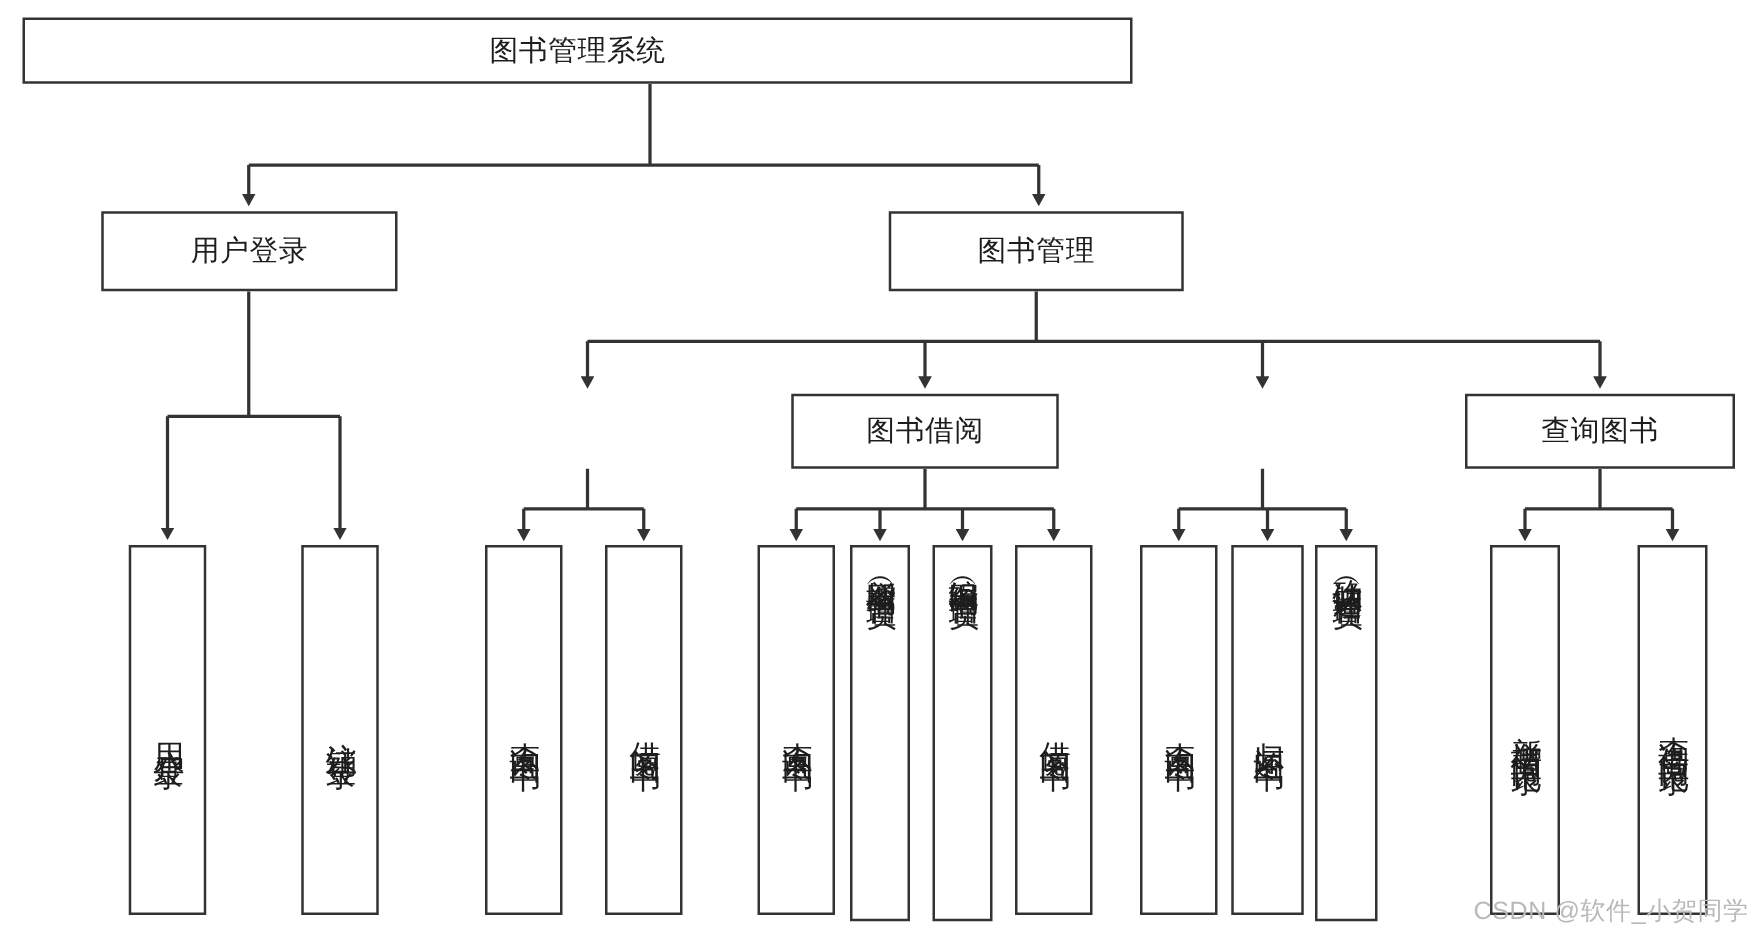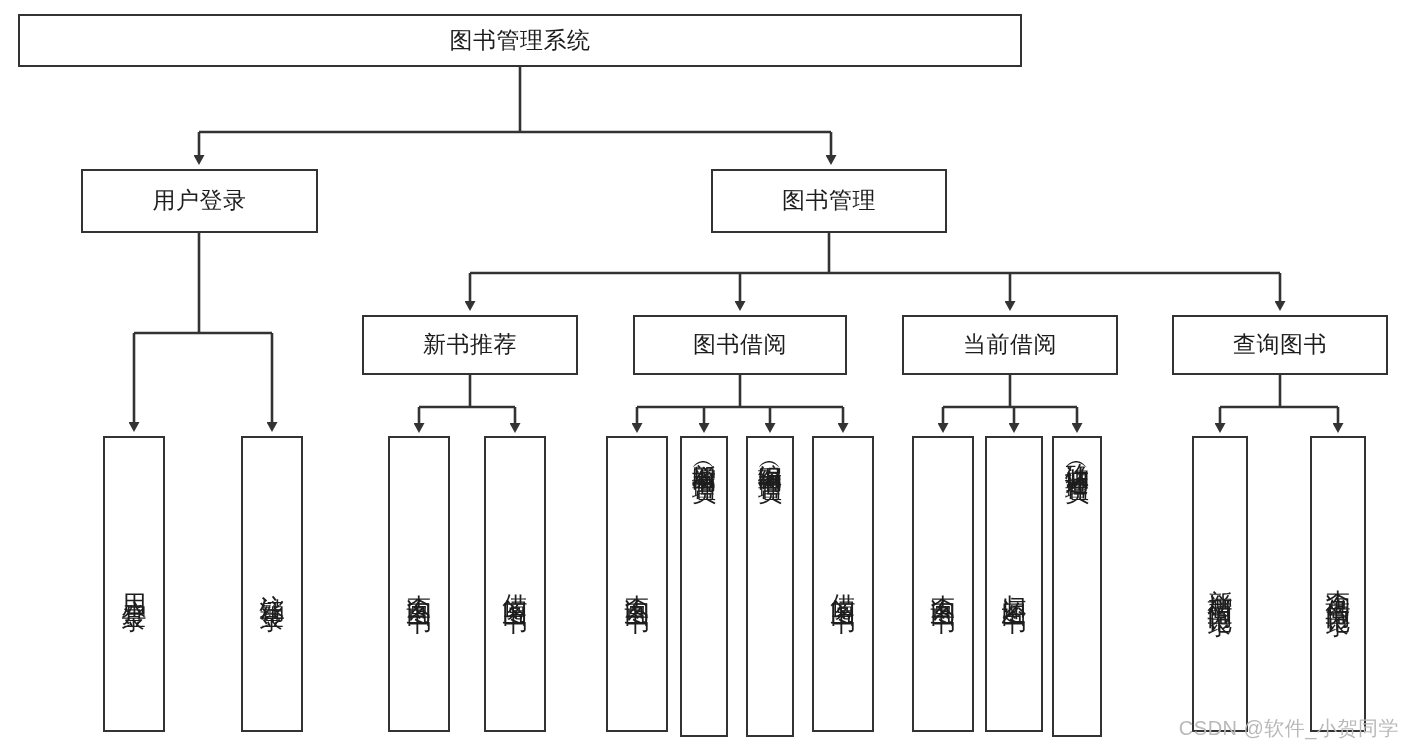--- a/index.html
+++ b/index.html
@@ -124,39 +124,33 @@
       <path d="M1014,407 L1014,424" marker-end="url(#arrow)"></path>
       <path d="M1077,407 L1077,424" marker-end="url(#arrow)"></path>
 
       <path d="M1280,375 L1280,407"></path>
       <path d="M1220,407 L1338,407"></path>
       <path d="M1220,407 L1220,424" marker-end="url(#arrow)"></path>
       <path d="M1338,407 L1338,424" marker-end="url(#arrow)"></path>
     </g>
   </svg>
 
-  <div class="node h" style="left:18px; top:14px; width:1004px; height:53px;">
+  <div class="node h" style="left:18px; top:14px; width:888px; height:53px;">
     <span class="label">图书管理系统</span>
   </div>
 
   <div class="node h" style="left:81px; top:169px; width:237px; height:64px;">
     <span class="label">用户登录</span>
   </div>
   <div class="node h" style="left:711px; top:169px; width:236px; height:64px;">
     <span class="label">图书管理</span>
   </div>
 
-  <div class="node h" style="left:362px; top:315px; width:216px; height:60px;">
-    <span class="label">新书推荐</span>
-  </div>
   <div class="node h" style="left:633px; top:315px; width:214px; height:60px;">
     <span class="label">图书借阅</span>
-  </div>
-  <div class="node h" style="left:902px; top:315px; width:216px; height:60px;">
-    <span class="label">当前借阅</span>
   </div>
   <div class="node h" style="left:1172px; top:315px; width:216px; height:60px;">
     <span class="label">查询图书</span>
   </div>
 
   <div class="node v center" style="left:103px; top:436px; width:62px; height:296px;">
     <span class="label">用户登录</span>
   </div>
   <div class="node v center" style="left:241px; top:436px; width:62px; height:296px;">
     <span class="label">注销登录</span>

